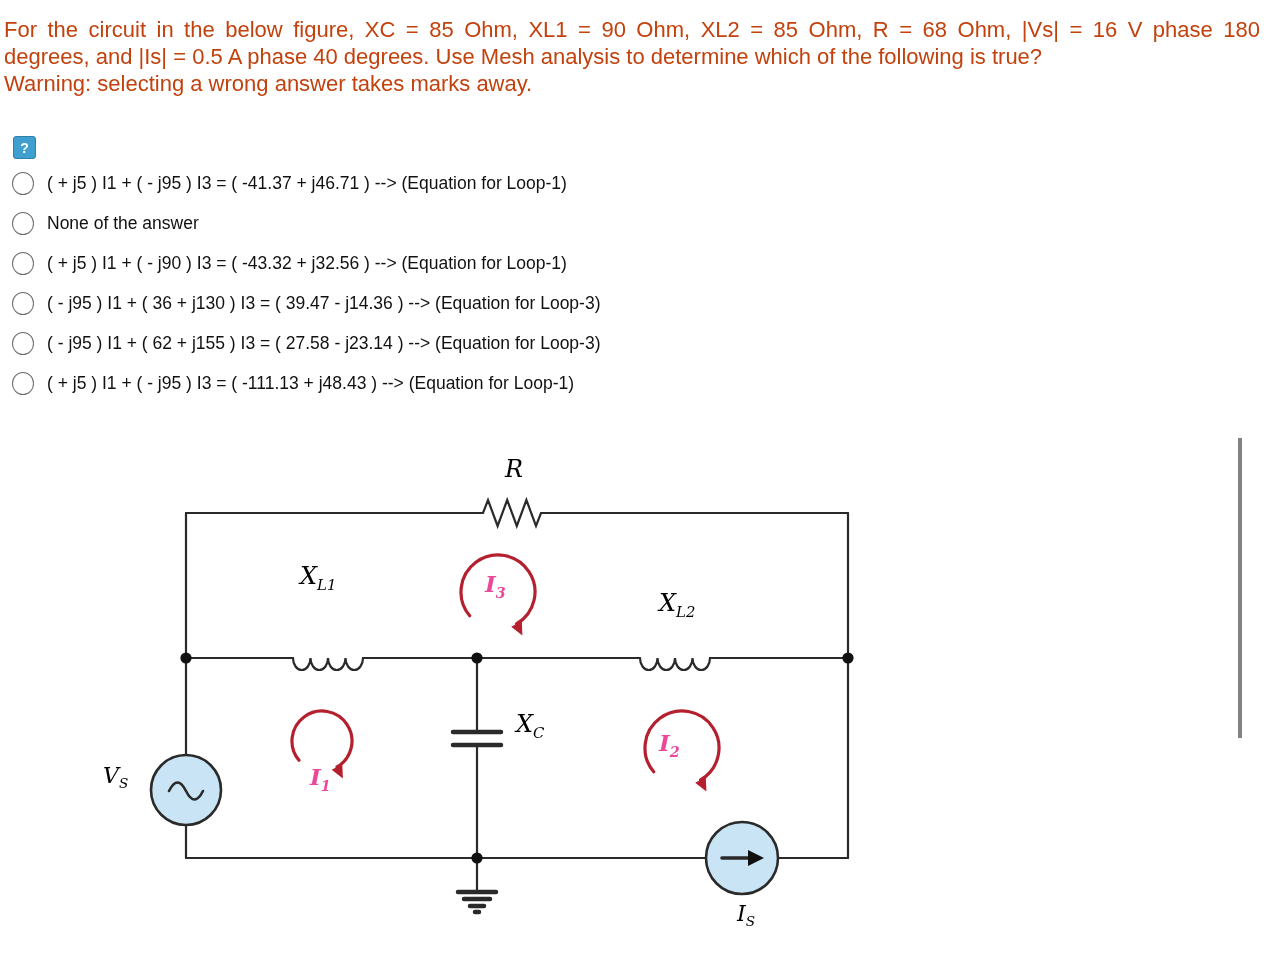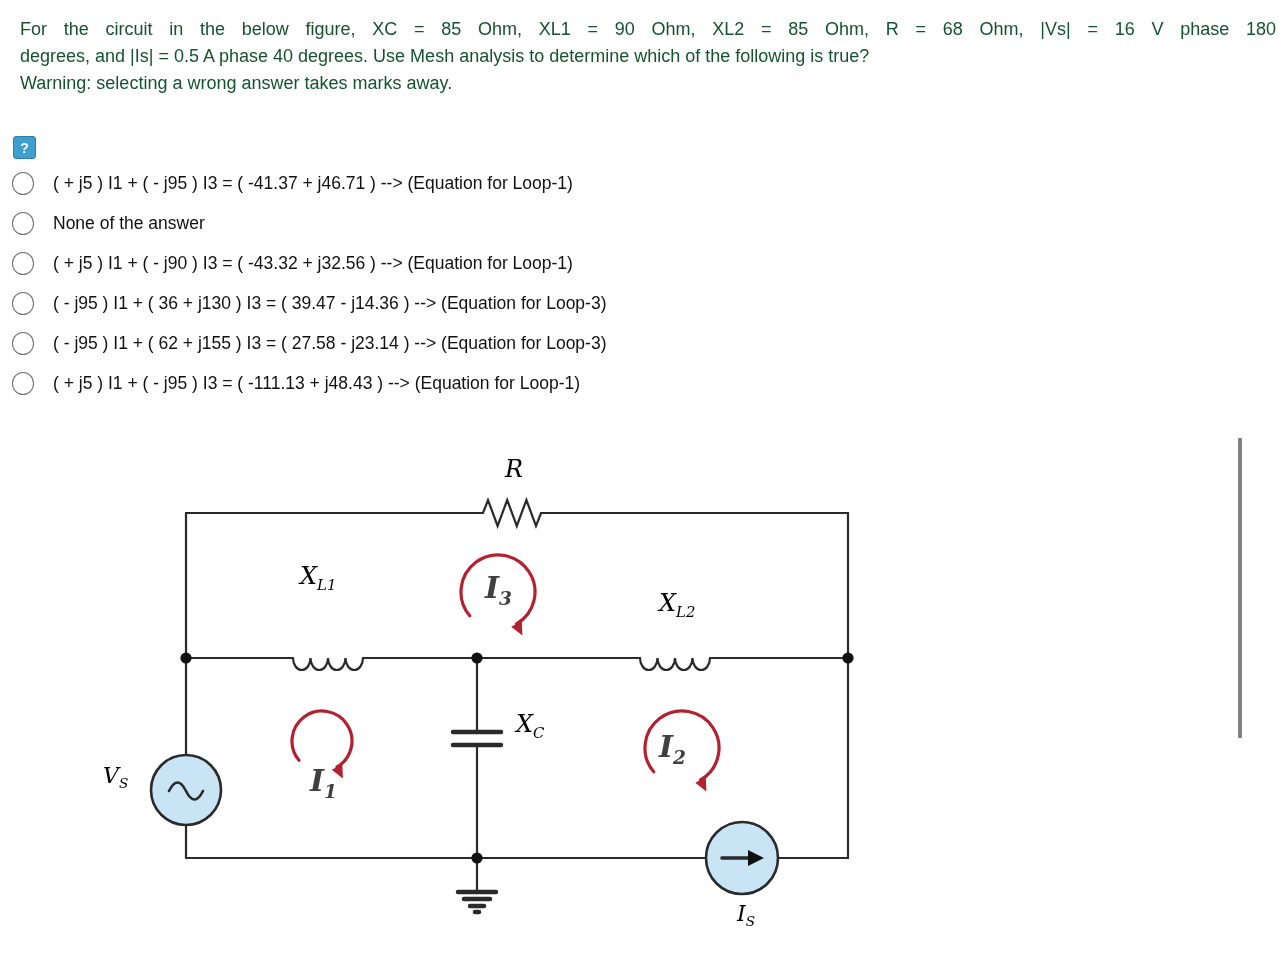--- a/index.html
+++ b/index.html
@@ -1,36 +1,36 @@
 <!DOCTYPE html>
 <html><head>
 <meta charset="utf-8">
 <style>
   html,body{margin:0;padding:0;background:#ffffff;}
   .page{position:relative;width:1280px;height:956px;background:#fff;overflow:hidden;
         font-family:"Liberation Sans", sans-serif;color:#1c1c1c;}
   
-  .question{position:absolute;left:20px;top:16px;width:1256px;font-size:18px;line-height:27px;color:#14532d;}
+  .question{position:absolute;left:4px;top:16px;width:1256px;font-size:22px;line-height:27px;color:#c2410c;}
   .qline{white-space:normal;}
   .qline.justify{text-align:justify;text-align-last:justify;}
   
   .help-icon{position:absolute;left:13px;top:136px;width:21px;height:21px;background:#3f9fce;
              border:1px solid #2e80aa;border-radius:3px;color:#fff;font-size:14px;font-weight:bold;
              display:flex;align-items:center;justify-content:center;cursor:pointer;}
   
   .options{position:absolute;left:12px;top:163px;display:flex;flex-direction:column;}
-  .opt-row{height:40px;display:flex;align-items:center;gap:19px;text-align:right;}
+  .opt-row{height:40px;display:flex;align-items:center;gap:13px;text-align:right;}
   .radio{width:20px;height:21px;border:1.7px solid #6e6e6e;border-radius:50%;background:#fff;flex:0 0 auto;cursor:pointer;}
   .opt-label{font-size:17.5px;color:#111;}
   
   svg.circuit{position:absolute;left:0;top:0;pointer-events:none;}
   .clabel{position:absolute;font-family:"DejaVu Serif", serif;font-style:italic;font-size:24px;color:#000;}
   .clabel sub{font-size:62%;font-style:italic;}
   .clabel.big{font-size:22px;}
-  .clabel.loop{font-size:30px;font-weight:bold;color:#404040;font-style:italic;}
+  .clabel.loop{font-size:23px;font-weight:bold;color:#ec4899;font-style:italic;}
   
   .scrollbar{position:absolute;left:1238px;top:438px;width:4px;height:300px;background:#828282;cursor:pointer;}
 </style>
 </head>
 <body>
 
 <div class="page">
 
   <div class="question">
     <div class="qline justify">For the circuit in the below figure, XC = 85 Ohm, XL1 = 90 Ohm, XL2 = 85 Ohm, R = 68 Ohm, |Vs| = 16 V phase 180</div>

